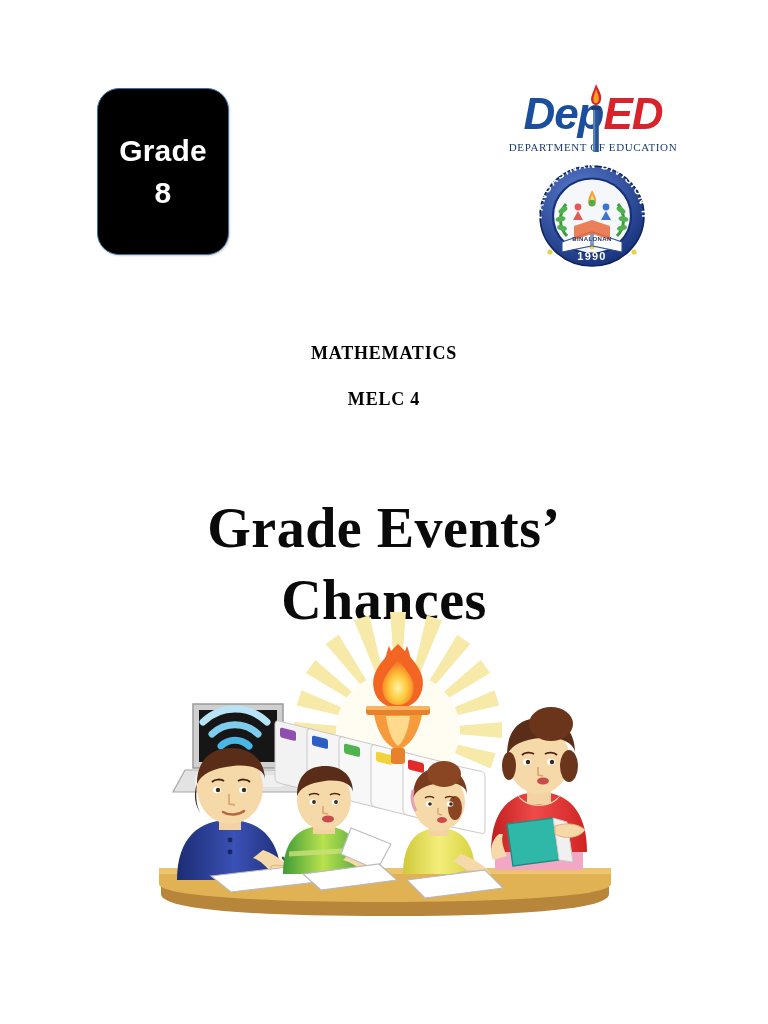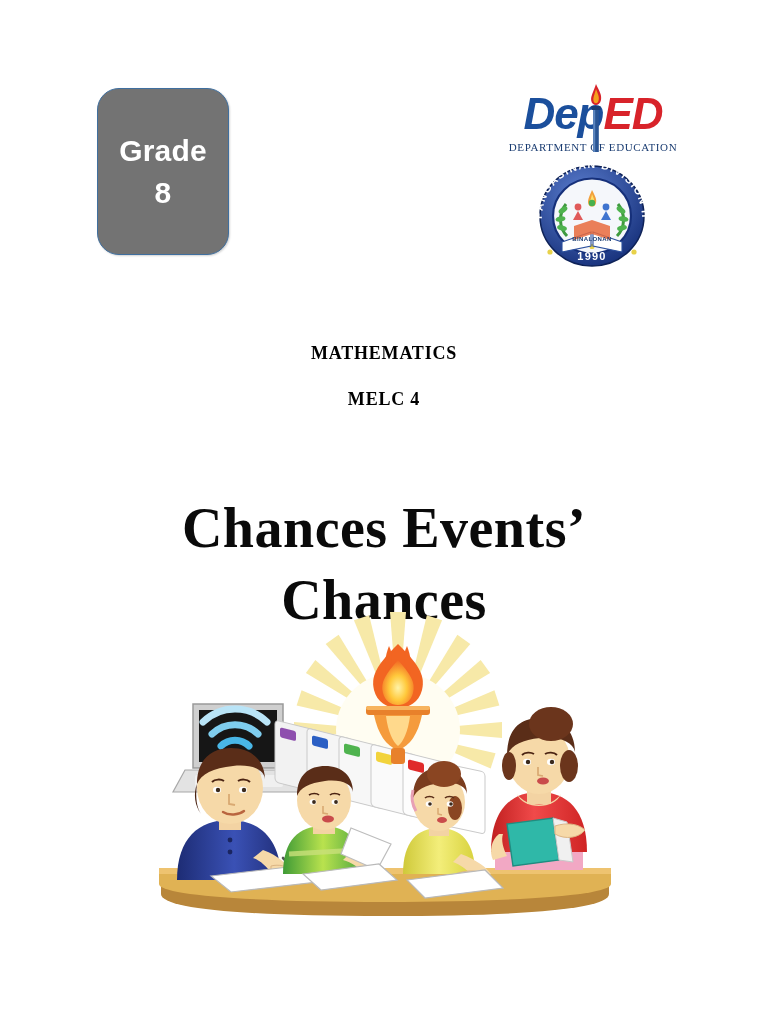--- a/index.html
+++ b/index.html
@@ -16,21 +16,21 @@
     color: #000000;
   }
 
   
   #grade-badge {
     position: absolute;
     left: 97px;
     top: 88px;
     width: 132px;
     height: 167px;
-    background: #737373;
+    background: #000000;
     border: 1px solid #3f6f9f;
     border-radius: 22px;
     box-shadow: 1px 1px 2px rgba(0,0,0,0.18);
     display: flex;
     flex-direction: column;
     align-items: center;
     justify-content: center;
     box-sizing: border-box;
   }
   #grade-badge .g-label,
@@ -196,21 +196,21 @@
   <path d="M52 66 L70 60 L88 66 L88 80 L70 74 L52 80 Z" fill="#e86a3c" opacity="0.85"></path>
   <text x="70" y="81" font-family="'Liberation Sans', sans-serif" font-size="6" font-weight="bold" fill="#1b3d72" text-anchor="middle" letter-spacing="0.4">BINALONAN</text>
 </svg>
 
 <div id="title-block">
   <div class="sub-title">MATHEMATICS</div>
   <div class="sub-title">MELC 4</div>
 </div>
 
 <div id="main-title">
-  <div>Chances Events’</div>
+  <div>Grade Events’</div>
   <div>Chances</div>
 </div>
 
 <svg id="cover-illustration" viewBox="0 0 460 318">
   <defs>
     <radialGradient id="flameG" cx="50%" cy="62%" r="62%">
       <stop offset="0%" stop-color="#fff3a8"></stop>
       <stop offset="45%" stop-color="#ffc93c"></stop>
       <stop offset="100%" stop-color="#f26522"></stop>
     </radialGradient>

